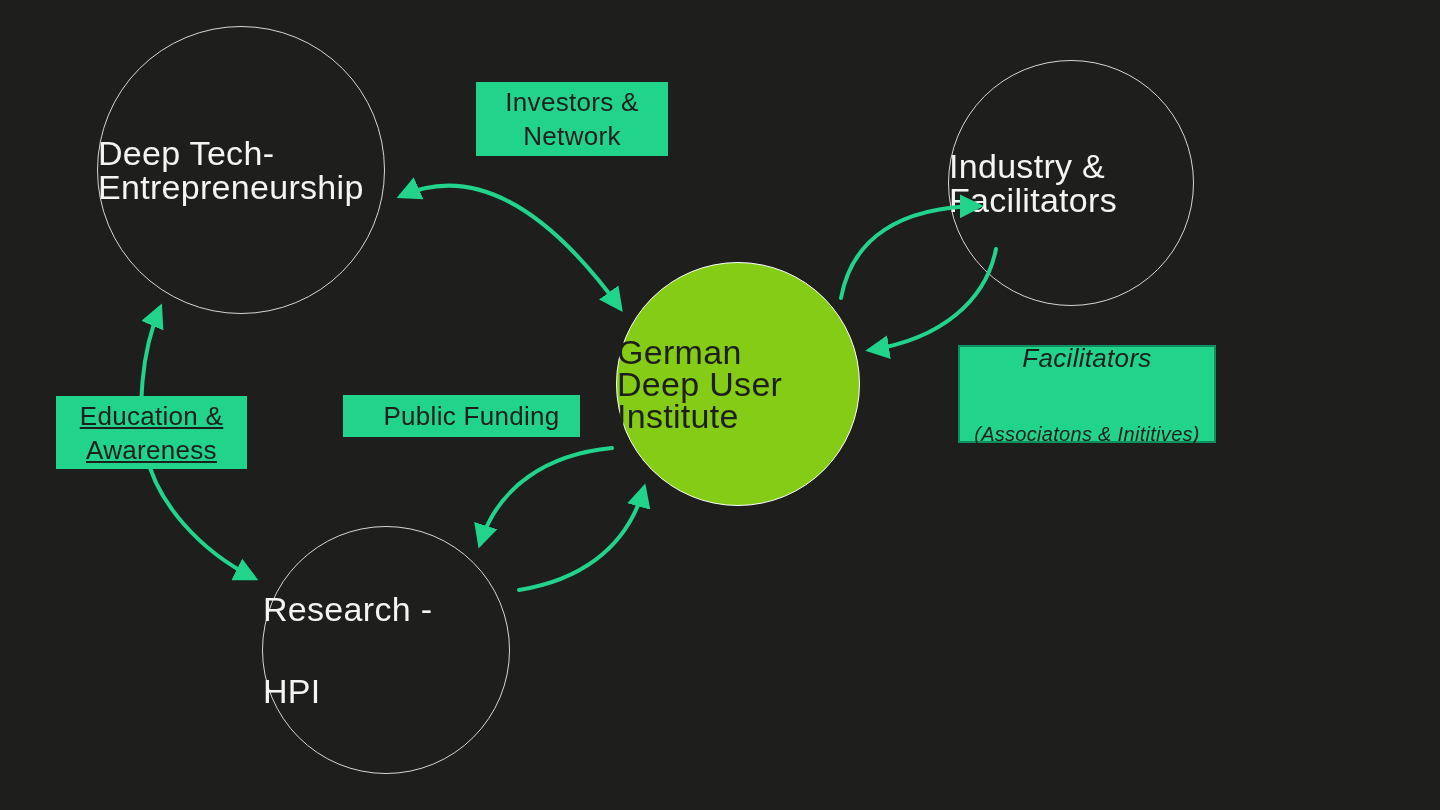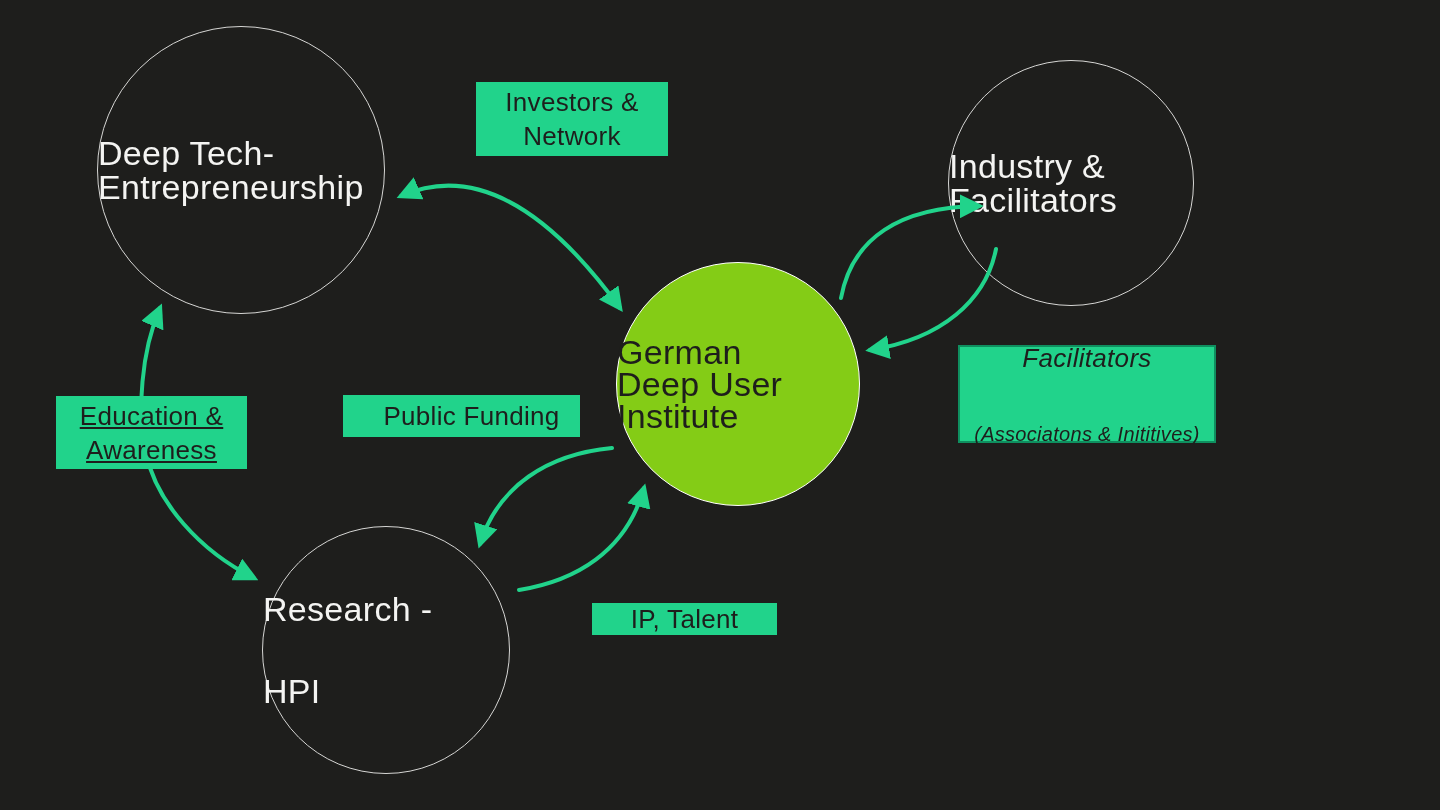--- a/index.html
+++ b/index.html
@@ -134,17 +134,14 @@
 
   <div class="tag" id="tag-public-funding">
     <span>Public Funding</span>
   </div>
 
   <div class="tag" id="tag-facilitators">
     <span class="main">Facilitators</span>
     <span class="sub">(Associatons &amp; Inititives)</span>
   </div>
 
-  <div class="tag" id="tag-ip-talent">
-    <span>IP, Talent</span>
-  </div>
 
 </div>
 
 </body></html>

